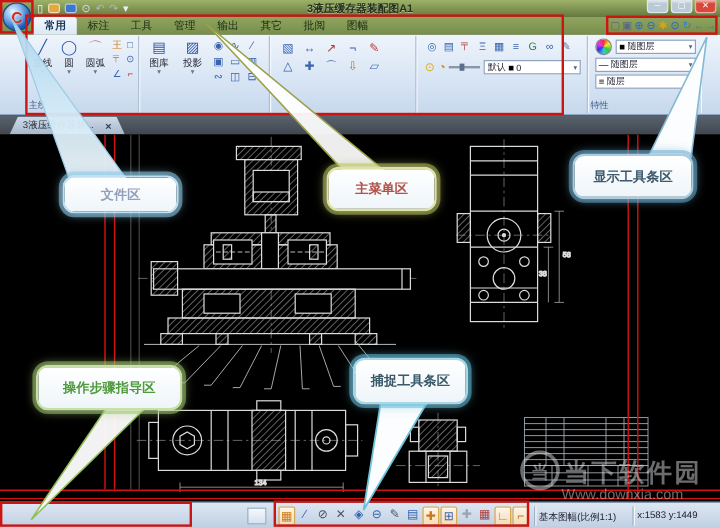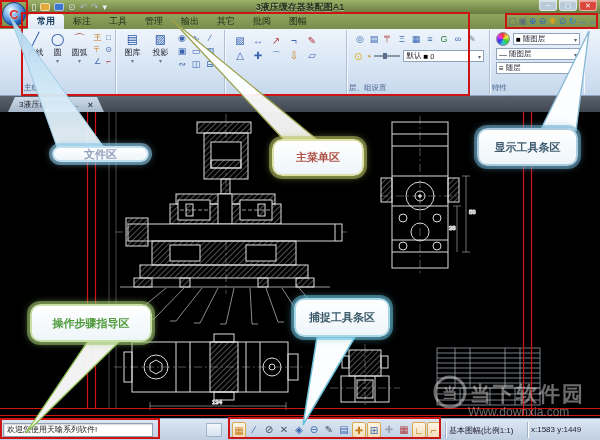--- a/index.html
+++ b/index.html
@@ -100,21 +100,21 @@
   #rbA{left:0;top:0;width:28px;height:28px}
   #rbB{left:21px;top:12px;width:449px;height:84px}
   #rbC{left:505px;top:13px;width:93px;height:16px}
   #rbD{left:0;top:418px;width:160px;height:21px}
   #rbE{left:228px;top:417px;width:213px;height:22px}
 
   
   .overlay{position:absolute;left:0;top:0;width:600px;height:440px;z-index:8;pointer-events:none}
   .bubble{position:absolute;z-index:9;display:flex;align-items:center;justify-content:center;
     font-weight:bold;font-size:11px;background:linear-gradient(#ffffff,#eef5f9);border-radius:10px;white-space:nowrap}
-  #cbFile{left:52px;top:146px;width:97px;height:16px;color:#93a0bd;border:2px solid #bfe0f0;
+  #cbFile{left:52px;top:146px;width:97px;height:32px;color:#93a0bd;border:2px solid #bfe0f0;
     box-shadow:0 0 0 3px rgba(140,200,232,.55),0 0 9px rgba(140,200,232,.85)}
   #cbMenu{left:272px;top:139px;width:92px;height:37px;color:#b05248;border:2px solid #dde2a8;
     box-shadow:0 0 0 3px rgba(185,195,95,.5),0 0 9px rgba(185,195,95,.85)}
   #cbDisp{left:477px;top:128px;width:101px;height:38px;color:#3d5a6e;border:2px solid #aaccdf;
     box-shadow:0 0 0 3px rgba(110,175,210,.5),0 0 9px rgba(110,175,210,.85)}
   #cbGuide{left:30px;top:304px;width:122px;height:38px;color:#4f9a3d;border:2px solid #c8dfa8;
     box-shadow:0 0 0 3px rgba(160,200,110,.5),0 0 9px rgba(160,200,110,.85)}
   #cbSnap{left:294px;top:298px;width:96px;height:39px;color:#3a5a6a;border:2px solid #a8d8e8;
     box-shadow:0 0 0 3px rgba(100,190,218,.5),0 0 9px rgba(100,190,218,.85)}
 </style>
@@ -245,21 +245,20 @@
         <span class="bulbic">⊙</span>
         <span class="lockic">◔</span>
         <span class="slider"></span>
         <span class="combo">
           <span>默认</span>
           <span class="sw">■</span>
           <span>0</span>
           <span class="ar">▾</span>
         </span>
       </div>
-      <div class="glabel">层、组设置</div>
     </div>
 
     <div class="grp" style="left:492px;width:92px;border-right:none">
       <div class="prow">
         <span class="cwheel"></span>
         <span class="combo">
           <span class="sw">■</span>
           <span>随图层</span>
           <span class="ar">▾</span>
         </span>
@@ -458,21 +457,20 @@
       <g opacity="0.5">
         <circle cx="450" cy="280" r="15" fill="none" stroke="#d8d8d8" stroke-width="3"></circle>
         <text x="450" y="286" font-size="15" fill="#d8d8d8" text-anchor="middle" font-weight="bold">当</text>
         <text x="470" y="289" font-size="21" fill="#d8d8d8" font-weight="bold" letter-spacing="2">当下软件园</text>
         <text x="468" y="304" font-size="12" fill="#d8d8d8">Www.downxia.com</text>
       </g>
     </svg>
   </div>
 
   <div class="statusbar">
-    <div class="welcome">欢迎您使用天喻系列软件!</div>
     <div class="sbtn"></div>
     <div class="snaptb">
         <span class="snic boxed" style="color: rgb(200, 120, 24);">▦</span>
         <span class="snic" style="color: rgb(58, 100, 176);">∕</span>
         <span class="snic" style="color: rgb(68, 85, 102);">⊘</span>
         <span class="snic" style="color: rgb(68, 85, 102);">✕</span>
         <span class="snic" style="color: rgb(58, 100, 176);">◈</span>
         <span class="snic" style="color: rgb(58, 100, 176);">⊖</span>
         <span class="snic" style="color: rgb(68, 85, 102);">✎</span>
         <span class="snic" style="color: rgb(58, 100, 176);">▤</span>

